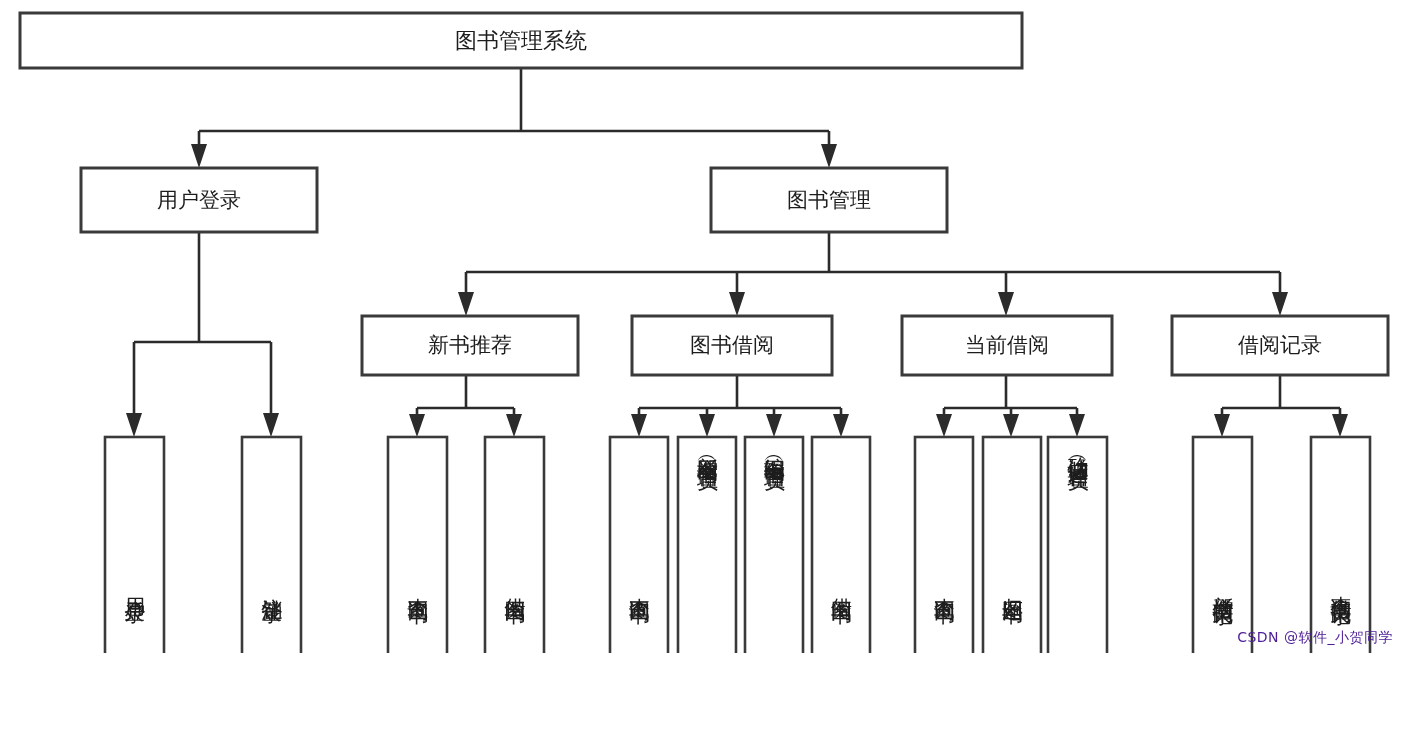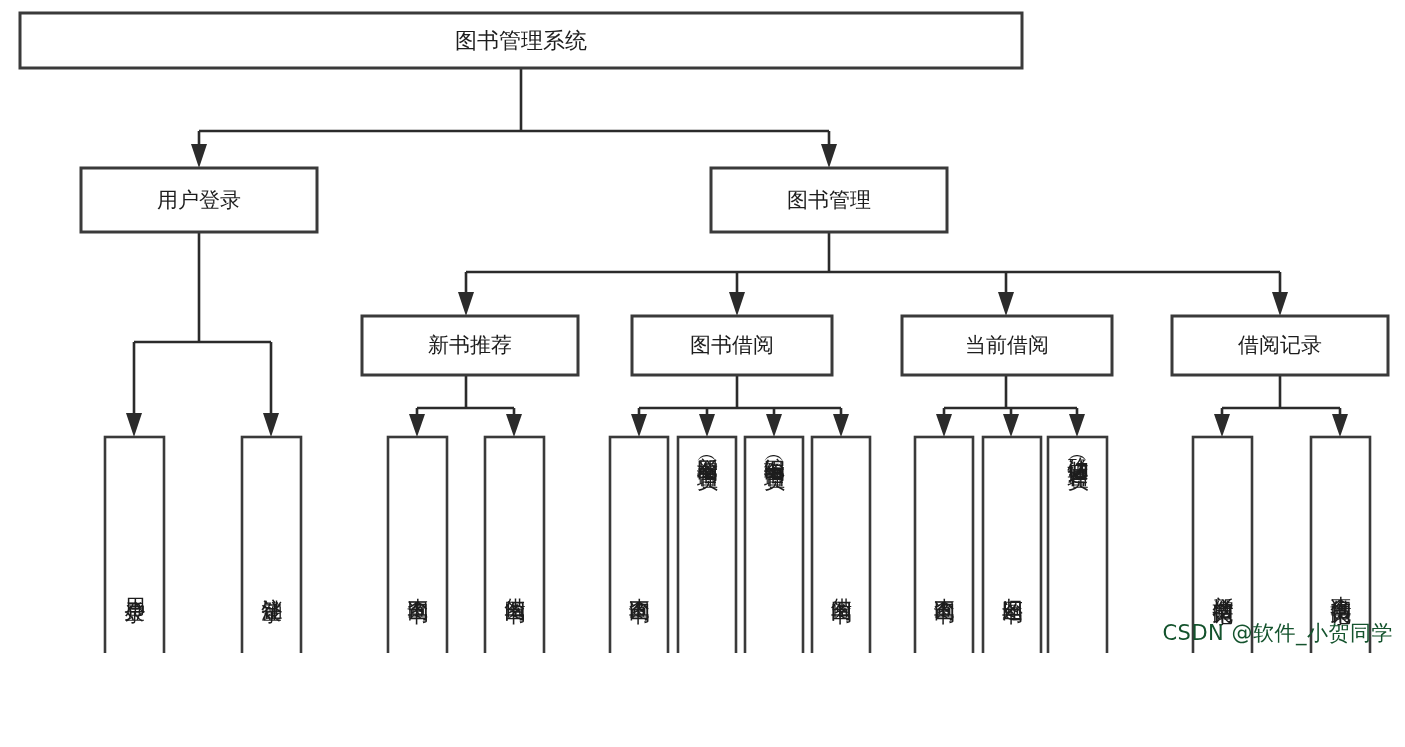--- a/index.html
+++ b/index.html
@@ -69,22 +69,22 @@
     justify-content: center;
     letter-spacing: 2px;
     white-space: nowrap;
     pointer-events: none;
   }
   .watermark {
     position: absolute;
     right: 12px;
     bottom: 6px;
     font-family: "DejaVu Sans", "Liberation Sans", sans-serif;
-    font-size: 21px;
-    color: #14532d;
+    font-size: 14px;
+    color: #4c1d95;
     letter-spacing: 0.5px;
     user-select: none;
   }
 </style>
 </head>
 <body>
 
 <div id="diagram-root">
 
   <svg class="flow" viewBox="0 0 1405 747">

